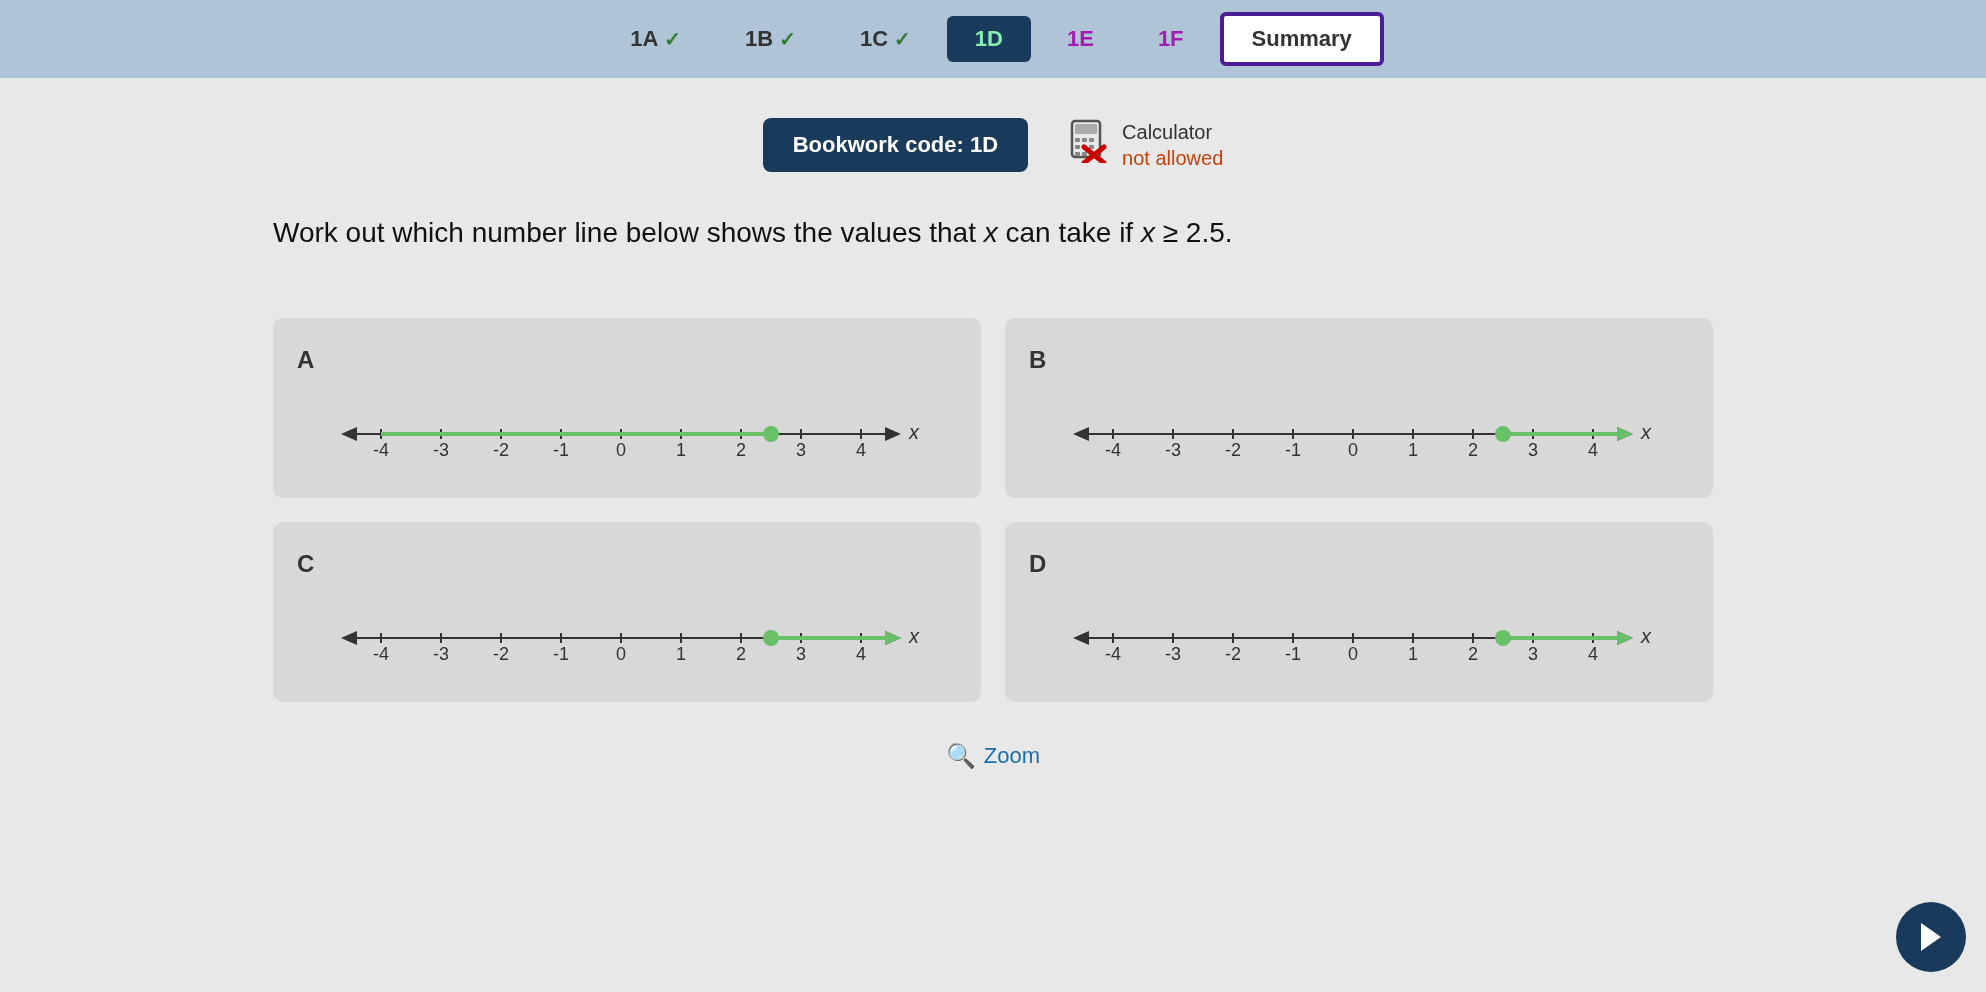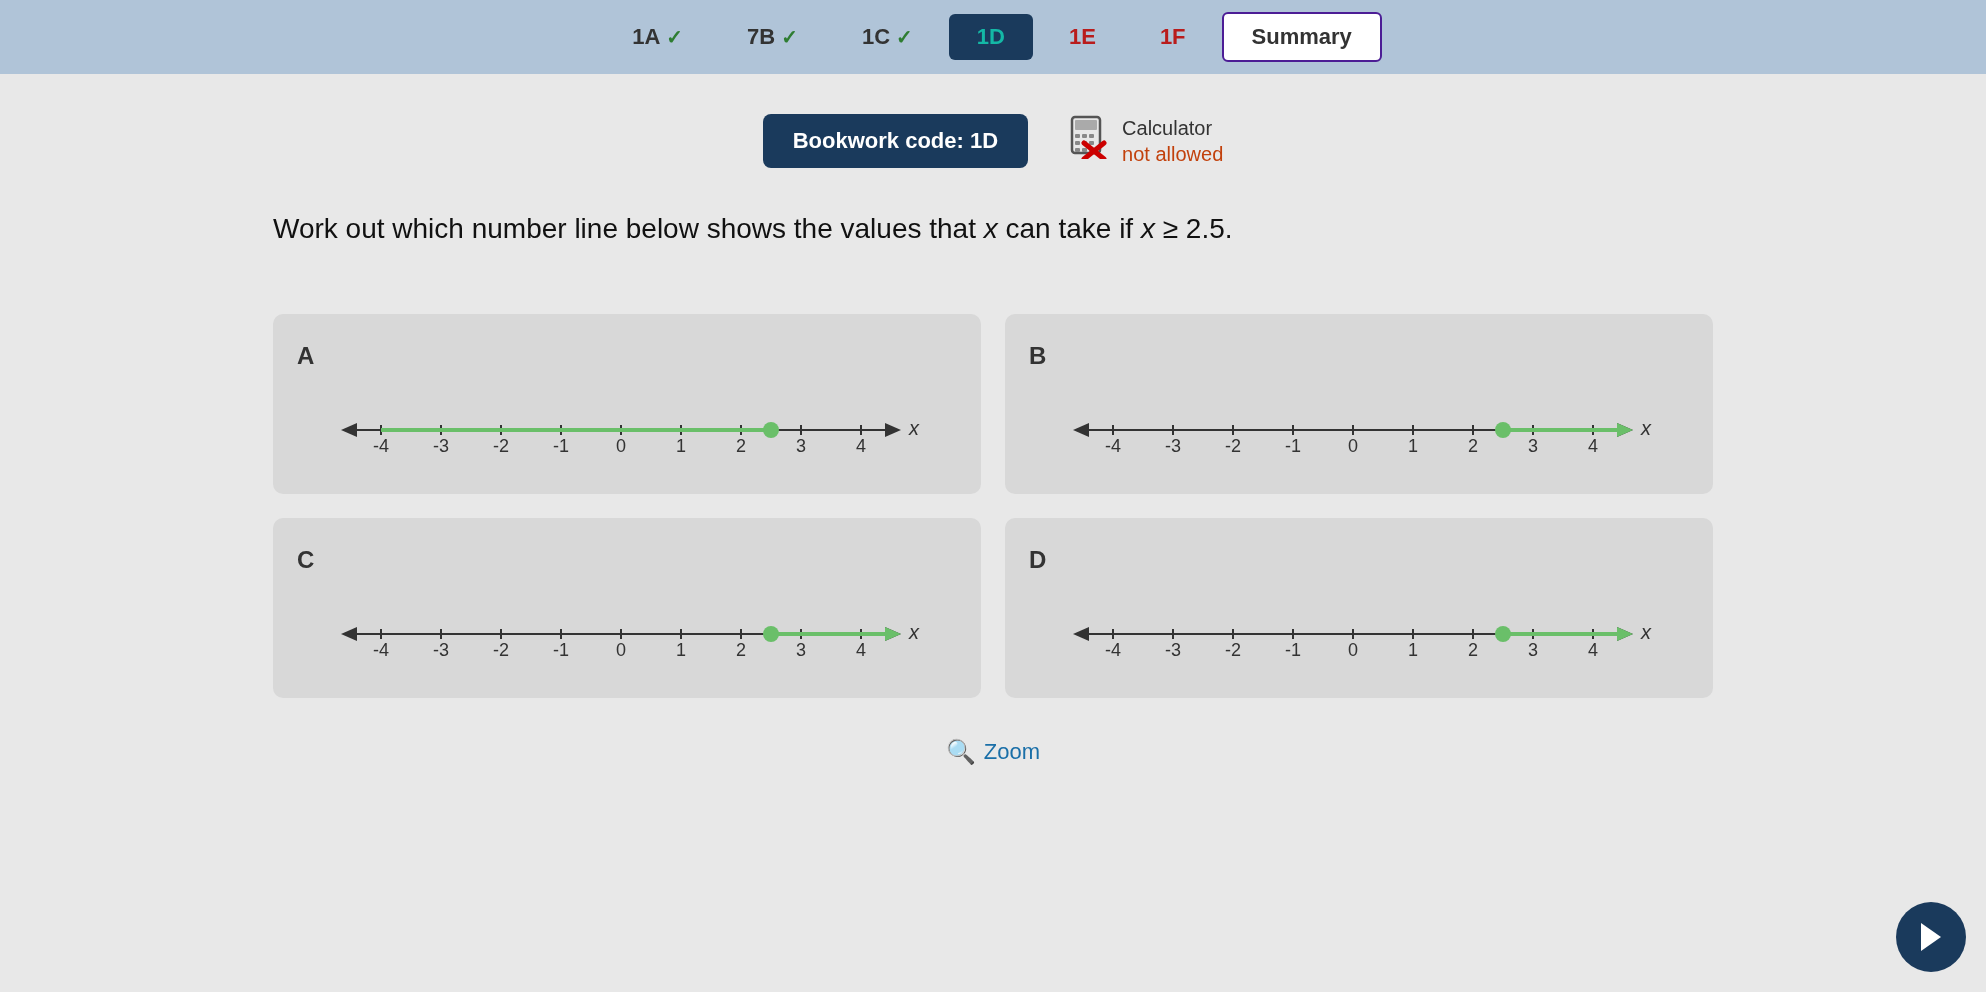--- a/index.html
+++ b/index.html
@@ -36,30 +36,30 @@
     .nav-tab.completed {
       background: transparent;
       color: #333;
     }
     .nav-tab.completed .check {
       color: #2e7d32;
       font-size: 20px;
     }
     .nav-tab.active {
       background: #1a3a5c;
-      color: #14b8a6;
+      color: #86efac;
     }
     .nav-tab.inactive {
       background: transparent;
-      color: #b91c1c;
+      color: #a21caf;
     }
     .nav-tab.summary {
       background: white;
       color: #333;
-      border: 2px solid #4c1d95;
+      border: 4px solid #4c1d95;
     }
 
     
     .main-content {
       padding: 40px 80px;
       max-width: 1600px;
       margin: 0 auto;
     }
 
     
@@ -182,21 +182,21 @@
   </style>
 </head>
 <body>
 
 <nav class="top-nav">
   <button class="nav-tab completed">
     <span>1A</span>
     <span class="check">✓</span>
   </button>
   <button class="nav-tab completed">
-    <span>7B</span>
+    <span>1B</span>
     <span class="check">✓</span>
   </button>
   <button class="nav-tab completed">
     <span>1C</span>
     <span class="check">✓</span>
   </button>
   <button class="nav-tab active">
     <span>1D</span>
   </button>
   <button class="nav-tab inactive">

